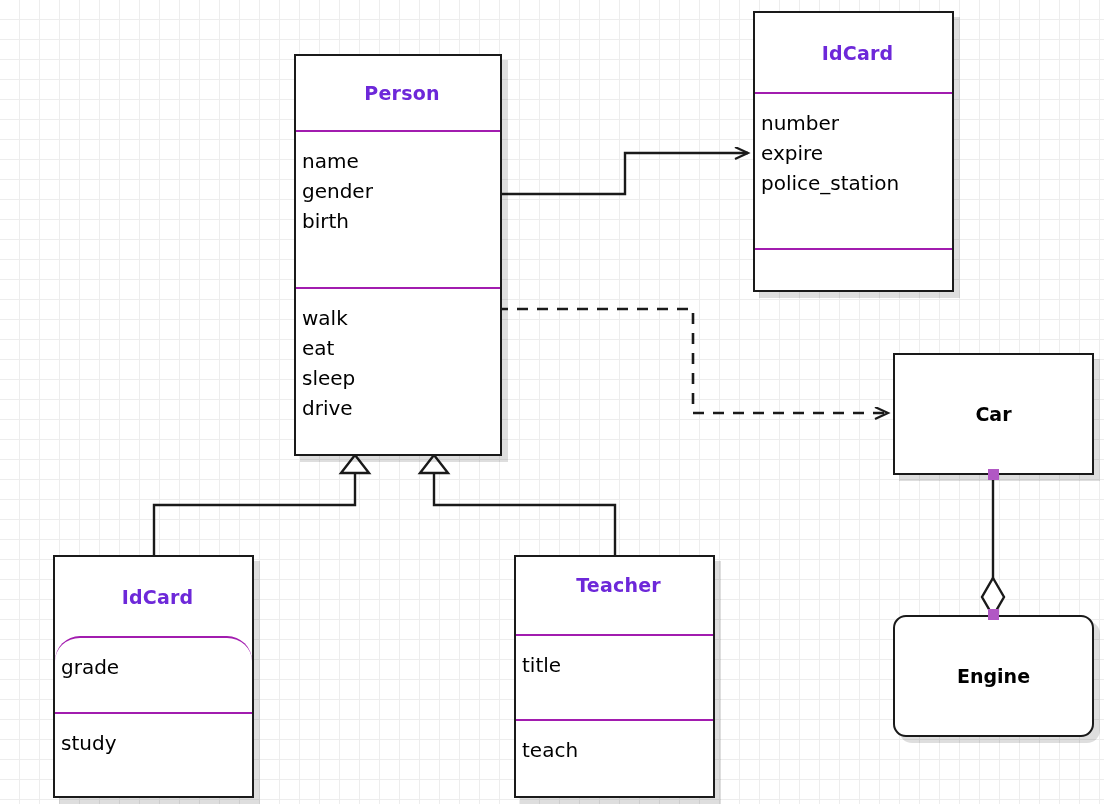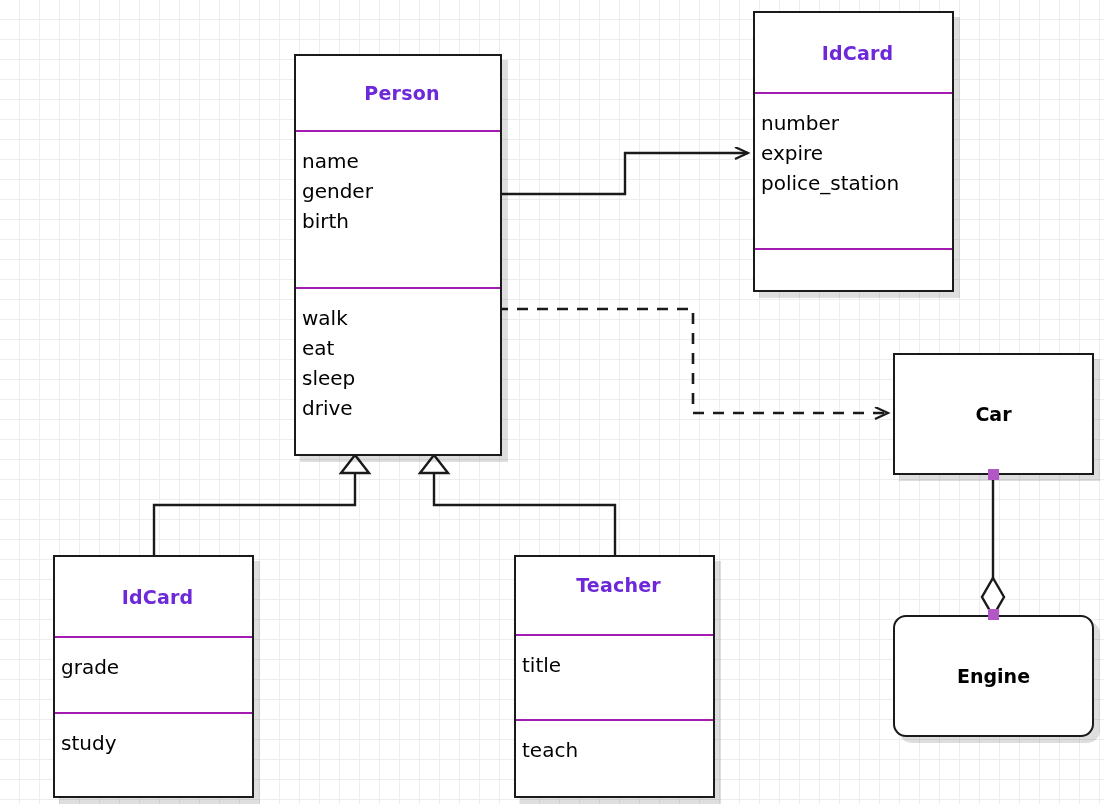--- a/index.html
+++ b/index.html
@@ -147,21 +147,21 @@
     <div class="compartment c-plain">
       <span>Engine</span>
     </div>
   </div>
   <div class="handle" style="left:988px; top:609px;"></div>
 
   <div class="uml-class" style="left:53px; top:555px; width:201px; height:243px;">
     <div class="compartment c-title" style="height:79px;">
       <span>IdCard</span>
     </div>
-    <div class="compartment c-body" style="height:76px;">
+    <div class="compartment c-body" style="height:76px;border-radius:25px;">
       <div class="member">grade</div>
     </div>
     <div class="compartment c-body" style="height:80px;">
       <div class="member">study</div>
     </div>
   </div>
 
   <div class="uml-class" style="left:514px; top:555px; width:201px; height:243px;gap:22px;">
     <div class="compartment c-title" style="height:79px;">
       <span>Teacher</span>

